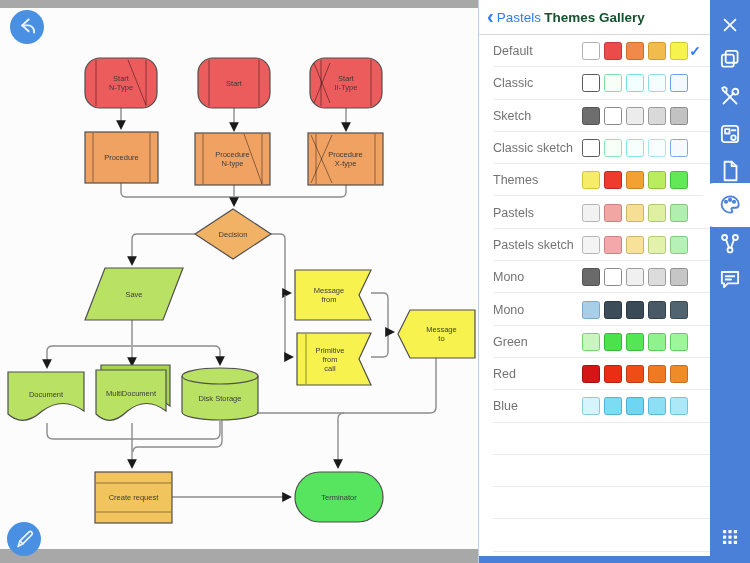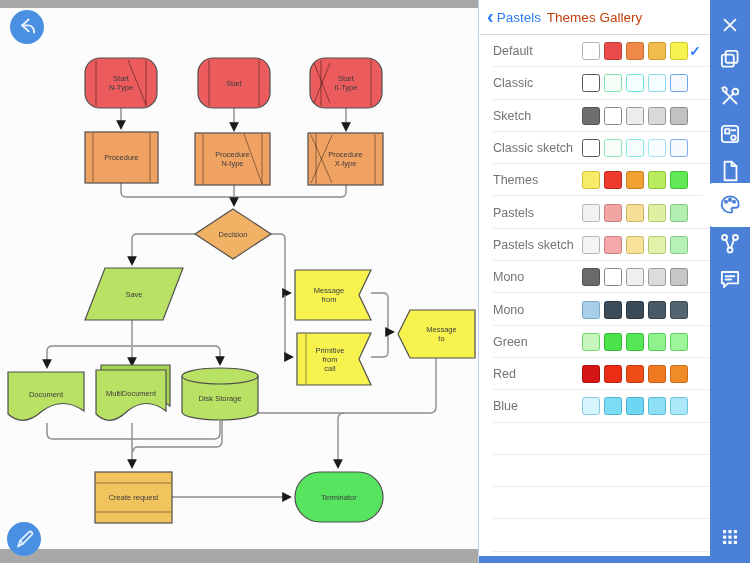--- a/index.html
+++ b/index.html
@@ -17,21 +17,21 @@
   .fab-bottom{left:7px;top:522px;}
 
   
   .panel{position:absolute;left:478px;top:0;width:232px;height:563px;background:#ffffff;
          border-left:1px solid #bcd0ec;box-sizing:border-box;}
   .panel-header{position:relative;height:34px;border-bottom:1px solid #d8d8d8;
                 display:flex;align-items:center;justify-content:center;}
   .back{position:absolute;left:8px;display:flex;align-items:center;gap:3px;color:#2f7cf7;
         font-size:13.5px;background:none;border:none;padding:0;cursor:pointer;font-family:inherit;}
   .chev{font-size:20px;line-height:1;margin-top:-3px;font-weight:bold;}
-  .title{font-size:13.5px;font-weight:normal;color:#c2410c;}
+  .title{font-size:13.5px;font-weight:bold;color:#14532d;}
   .theme-row,.empty-row{position:relative;display:flex;align-items:center;height:32.3px;
         padding-left:14px;box-sizing:border-box;}
   .theme-row::after,.empty-row::after{content:'';position:absolute;left:14px;right:0;bottom:0;height:1px;background:#ebebeb;}
   .theme-name{font-size:12.5px;color:#737373;}
   .swatches{position:absolute;left:103px;display:flex;gap:4px;}
   .swatch{width:18px;height:18px;border-radius:2.5px;border:1.5px solid #999;box-sizing:border-box;}
   .check{position:absolute;right:9px;color:#2f7cf7;font-size:14px;font-weight:bold;}
   .panel-bottom-strip{position:absolute;left:0;bottom:0;width:100%;height:7px;background:#4a80d8;}
 
   

